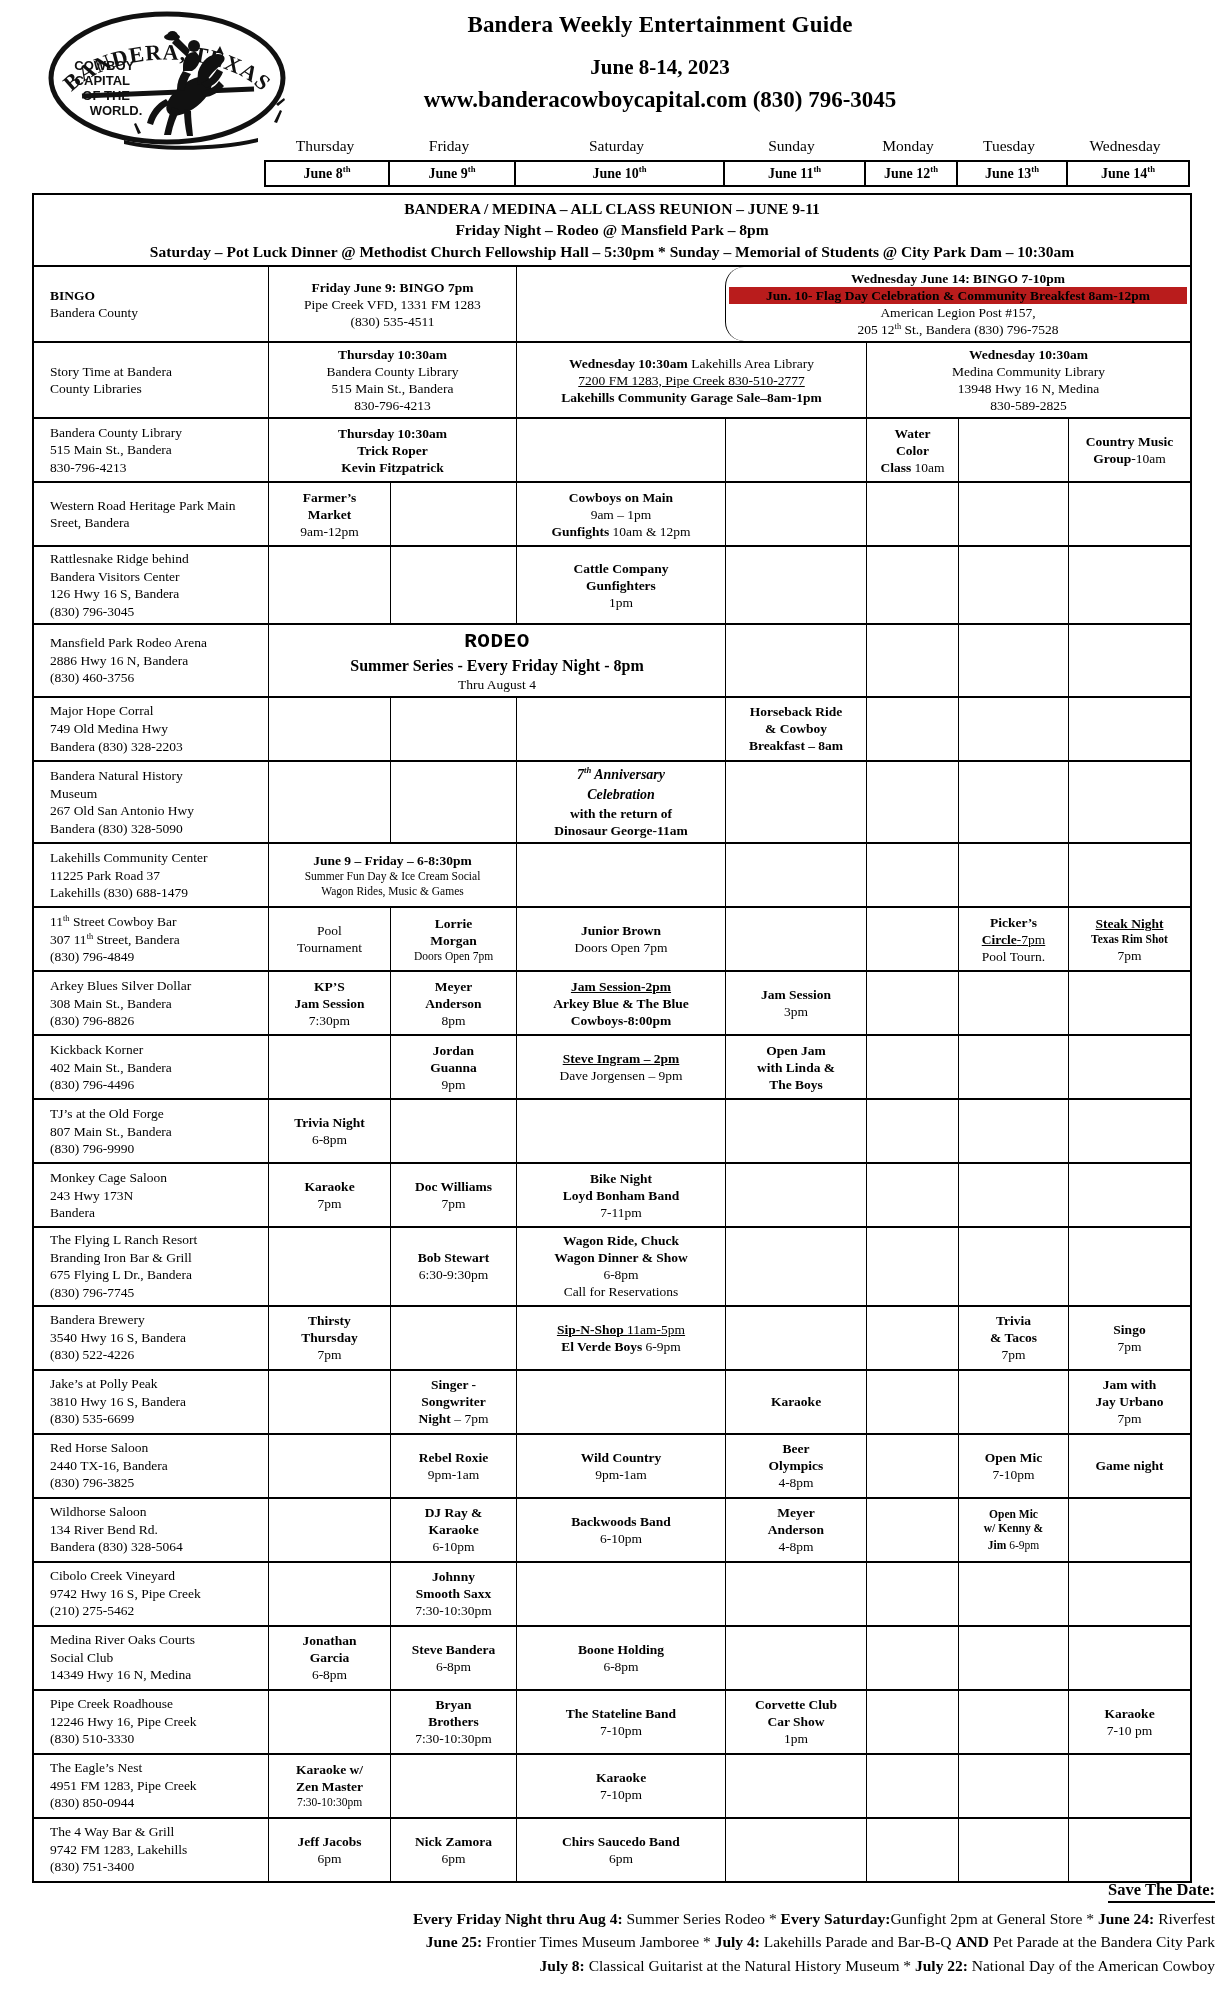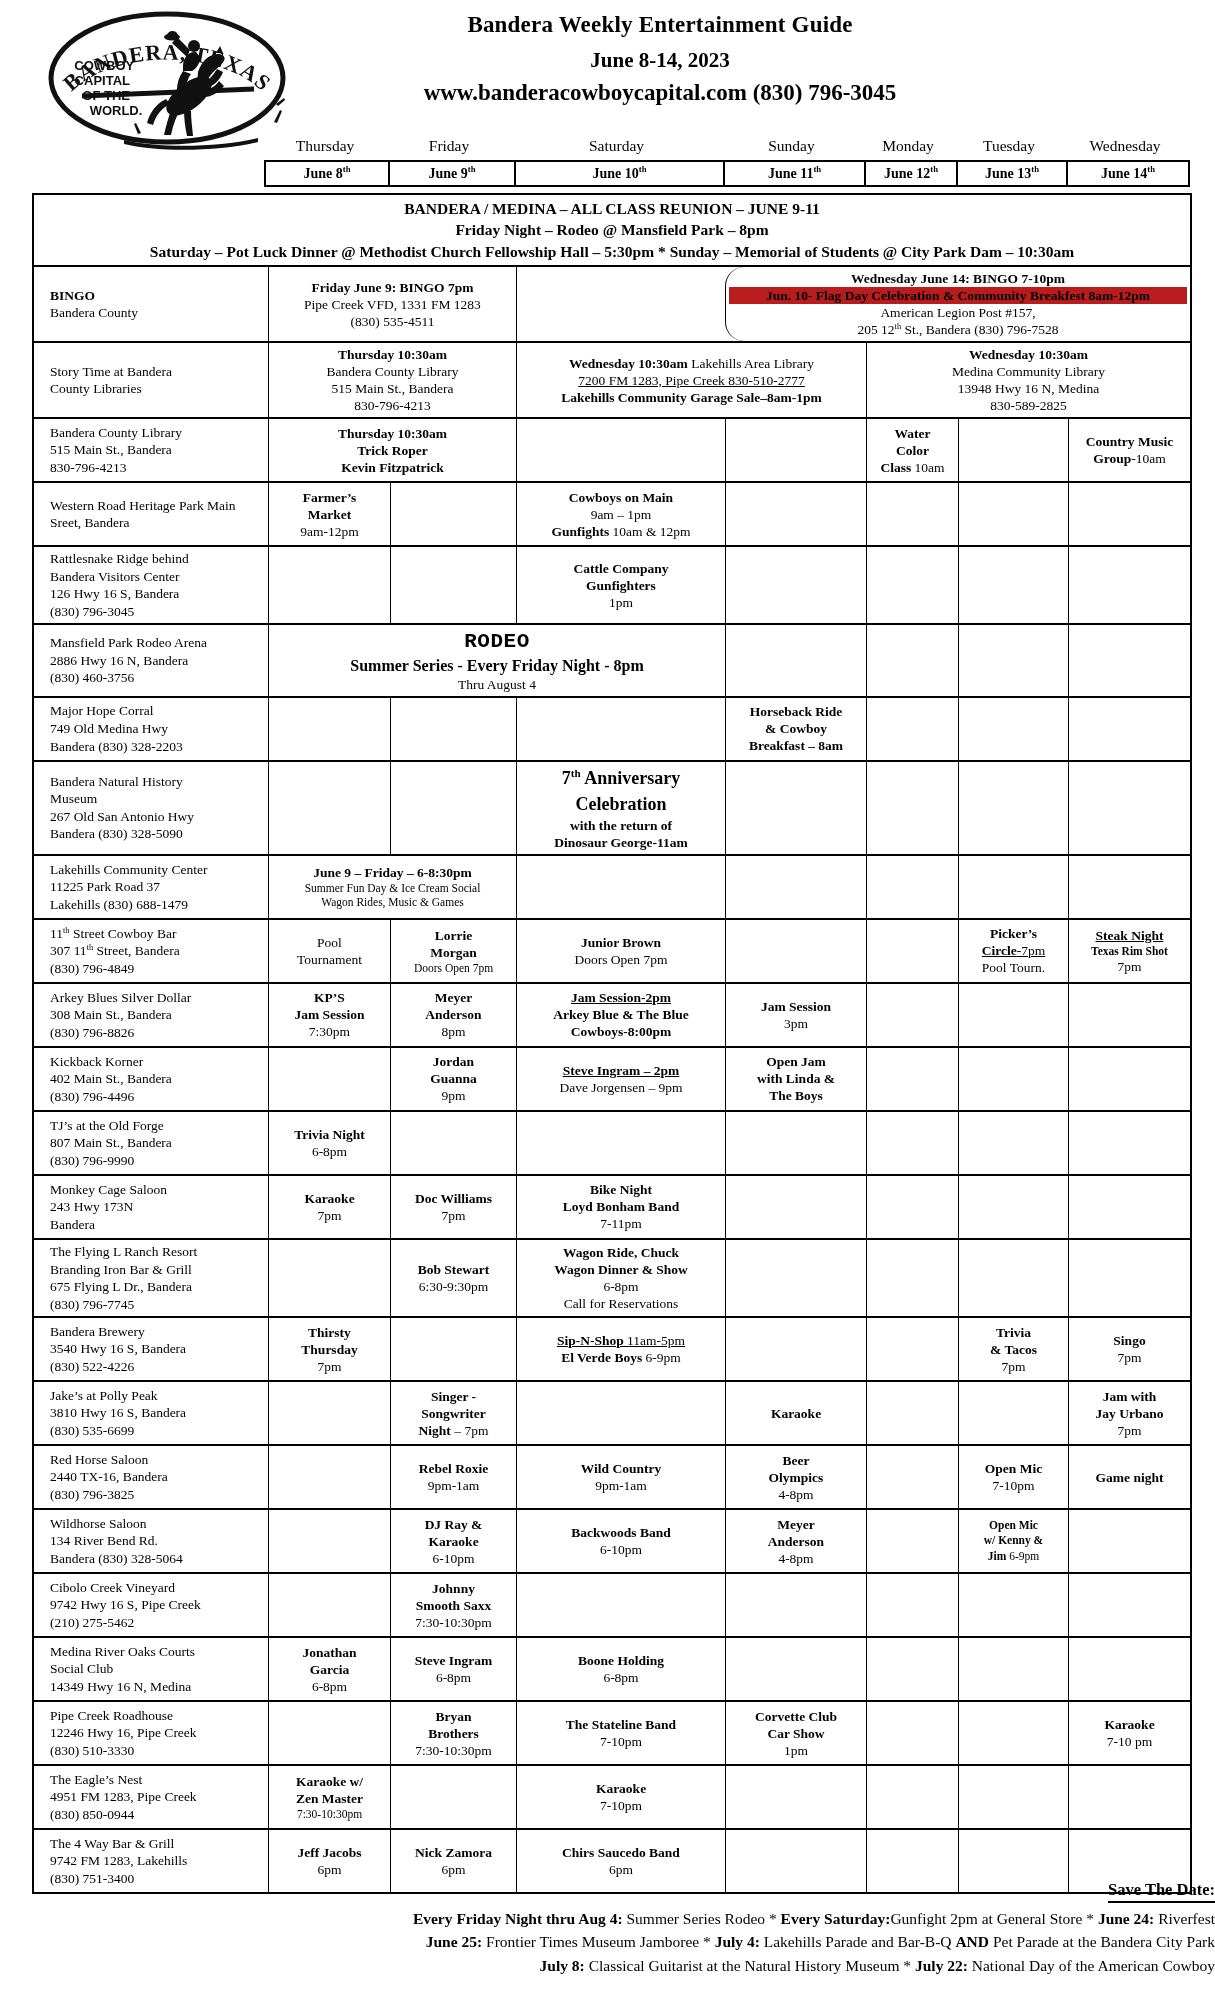--- a/index.html
+++ b/index.html
@@ -3,21 +3,21 @@
 <meta charset="utf-8">
 <style>
   html,body{margin:0;padding:0;background:#fff;}
   .page{position:relative;width:1215px;height:2000px;background:#fff;color:#000;
         font-family:"Liberation Serif",serif;overflow:hidden;}
 
   
   .logo{position:absolute;top:4px;left:26px;width:282px;height:150px;}
   .titles{position:absolute;top:12px;left:320px;width:680px;text-align:center;}
   .t1{font-size:23px;font-weight:bold;letter-spacing:.2px;}
-  .t2{font-size:21px;font-weight:bold;margin-top:10px;}
+  .t2{font-size:21px;font-weight:bold;margin-top:17px;}
   .t3{font-size:23px;font-weight:bold;margin-top:7px;}
 
   .daynames{position:absolute;top:137px;left:264px;width:922px;display:grid;
             grid-template-columns:122px 126px 209px 141px 92px 110px 122px;}
   .dn{text-align:center;font-size:15.5px;}
 
   .daterow{position:absolute;top:160px;left:264px;width:922px;border:2px solid #000;
            display:grid;grid-template-columns:122px 126px 209px 141px 92px 110px 122px;}
   .dc{border-left:2px solid #000;text-align:center;font-weight:bold;font-size:14px;
       padding:4px 0 3px 0;box-sizing:border-box;}
@@ -34,21 +34,21 @@
   .cell.venue{text-align:left;padding-left:16px;padding-right:4px;}
   .full-banner{grid-column:1 / -1;border-left:none;}
   .full-banner .line{font-size:15.5px;font-weight:bold;line-height:1.38;}
 
   .line{font-size:13.5px;line-height:1.26;}
   .venue .line{line-height:1.3;}
   .b{font-weight:bold;}
   .u{text-decoration:underline;}
   .sm{font-size:11.5px;}
   .md{font-size:16px;}
-  .lg{font-size:18px;line-height:1.45;}
+  .lg{font-size:14px;line-height:1.45;font-style:italic;}
   .xl{font-size:21px;letter-spacing:.5px;line-height:1.3;font-family:Liberation Mono, monospace;}
   .line.hl{background:#b91c1c;}
   sup{font-size:.62em;line-height:0;}
 
   
   .footer{position:absolute;top:1880px;left:0;width:1215px;text-align:right;}
   .footer-title{display:inline-block;font-size:16.5px;font-weight:bold;
                 border-bottom:2px solid #000;padding-bottom:1px;margin-bottom:4px;}
   .fline{font-size:15.5px;line-height:1.5;}
 </style>
@@ -583,21 +583,21 @@
           <div class="line">Medina River Oaks Courts</div>
           <div class="line">Social Club</div>
           <div class="line">14349 Hwy 16 N, Medina</div>
         </div>
         <div class="cell day">
           <div class="line b">Jonathan</div>
           <div class="line b">Garcia</div>
           <div class="line">6-8pm</div>
         </div>
         <div class="cell day">
-          <div class="line b">Steve Ingram</div>
+          <div class="line b">Steve Bandera</div>
           <div class="line">6-8pm</div>
         </div>
         <div class="cell day">
           <div class="line b">Boone Holding</div>
           <div class="line">6-8pm</div>
         </div>
         <div class="cell day"></div>
         <div class="cell day"></div>
         <div class="cell day"></div>
         <div class="cell day"></div>

